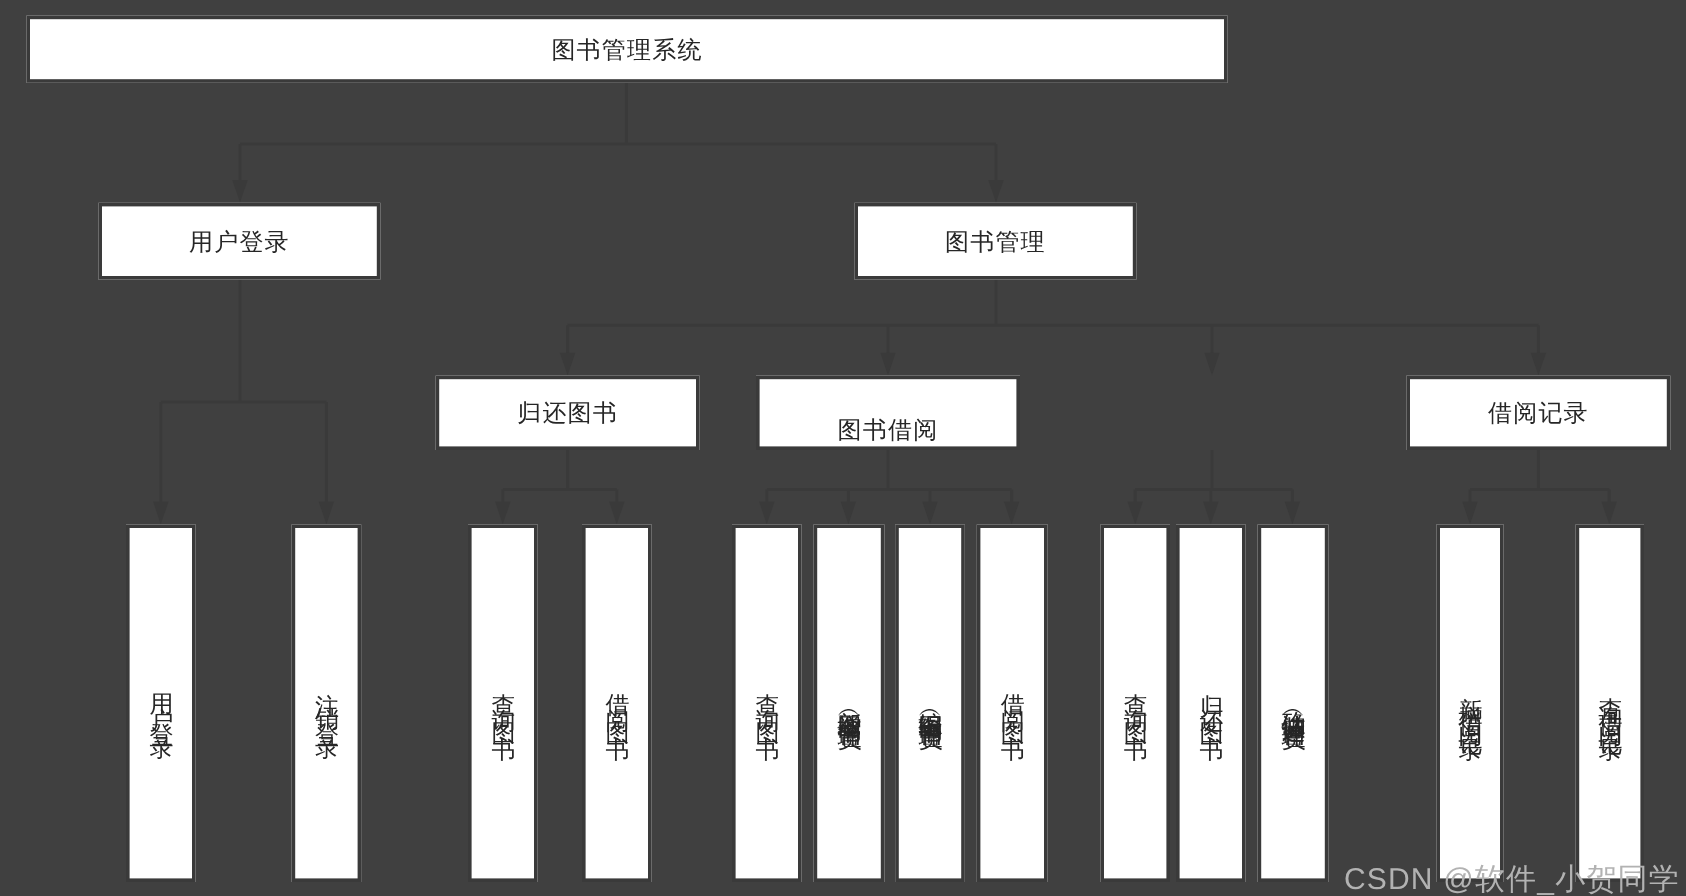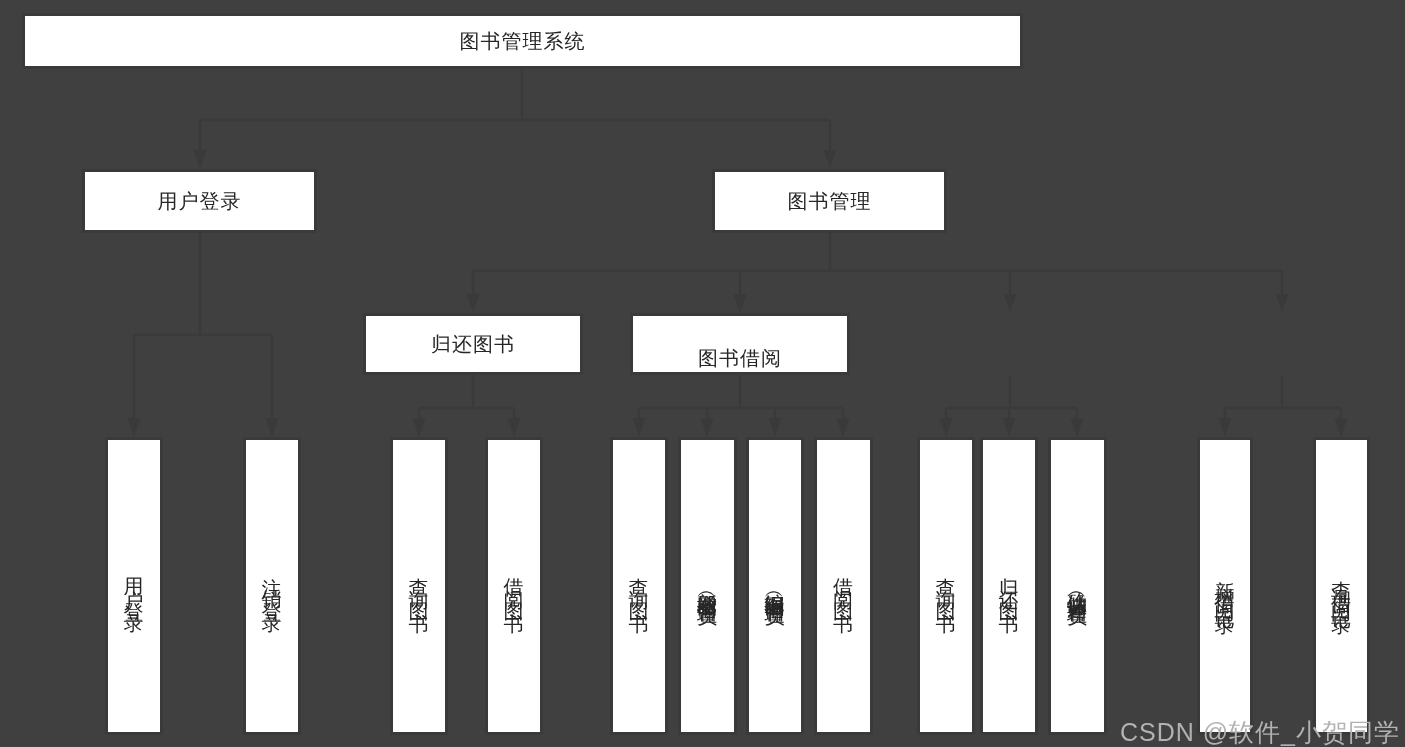--- a/index.html
+++ b/index.html
@@ -112,20 +112,23 @@
   <div class="node h" style="left:712px; top:169px; width:235px; height:64px;">
     <span>图书管理</span>
   </div>
 
   <div class="node h" style="left:363px; top:313px; width:220px; height:62px;">
     <span>归还图书</span>
   </div>
   <div class="node h" style="left:630px; top:313px; width:220px; height:62px;align-items:flex-end;">
     <span>图书借阅</span>
   </div>
+  <div class="node h" style="left:1172px; top:313px; width:220px; height:62px;">
+    <span>借阅记录</span>
+  </div>
 
   <div class="node v" style="left:105px; top:437px; width:58px; height:298px;">
     <span class="sp-lg">用户登录</span>
   </div>
   <div class="node v" style="left:243px; top:437px; width:58px; height:298px;">
     <span class="sp-lg">注销登录</span>
   </div>
 
   <div class="node v" style="left:390px; top:437px; width:58px; height:298px;">
     <span class="sp-lg">查询图书</span>

